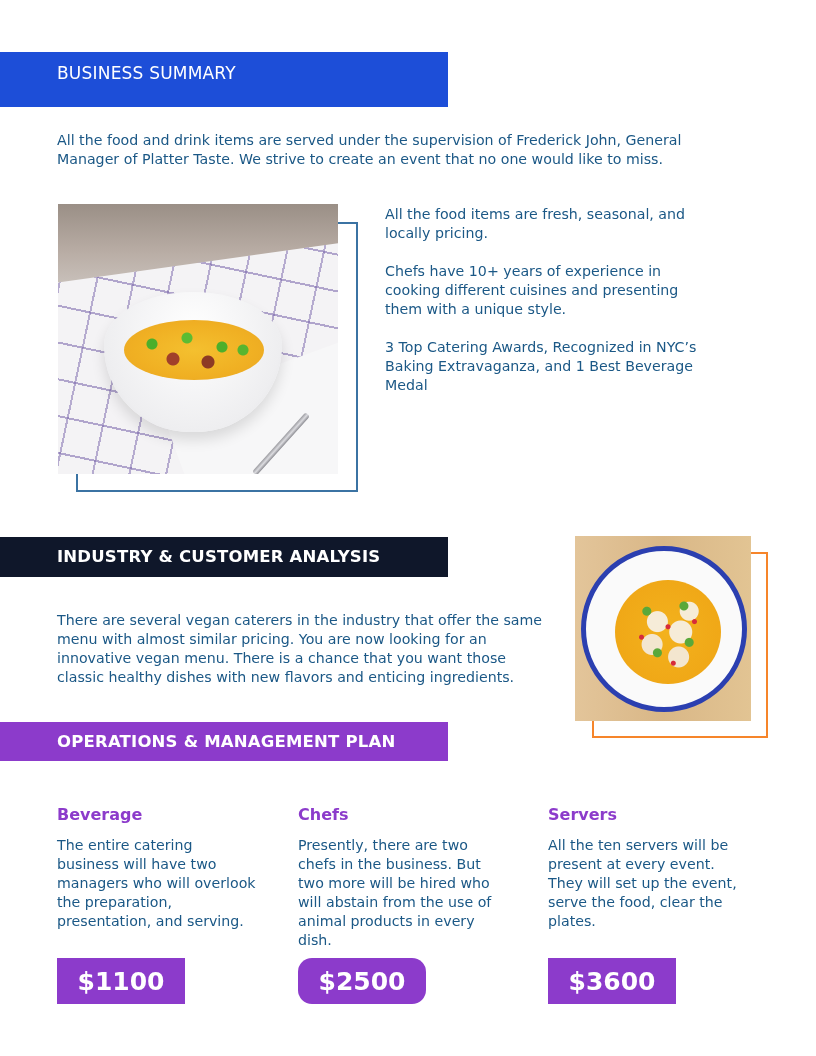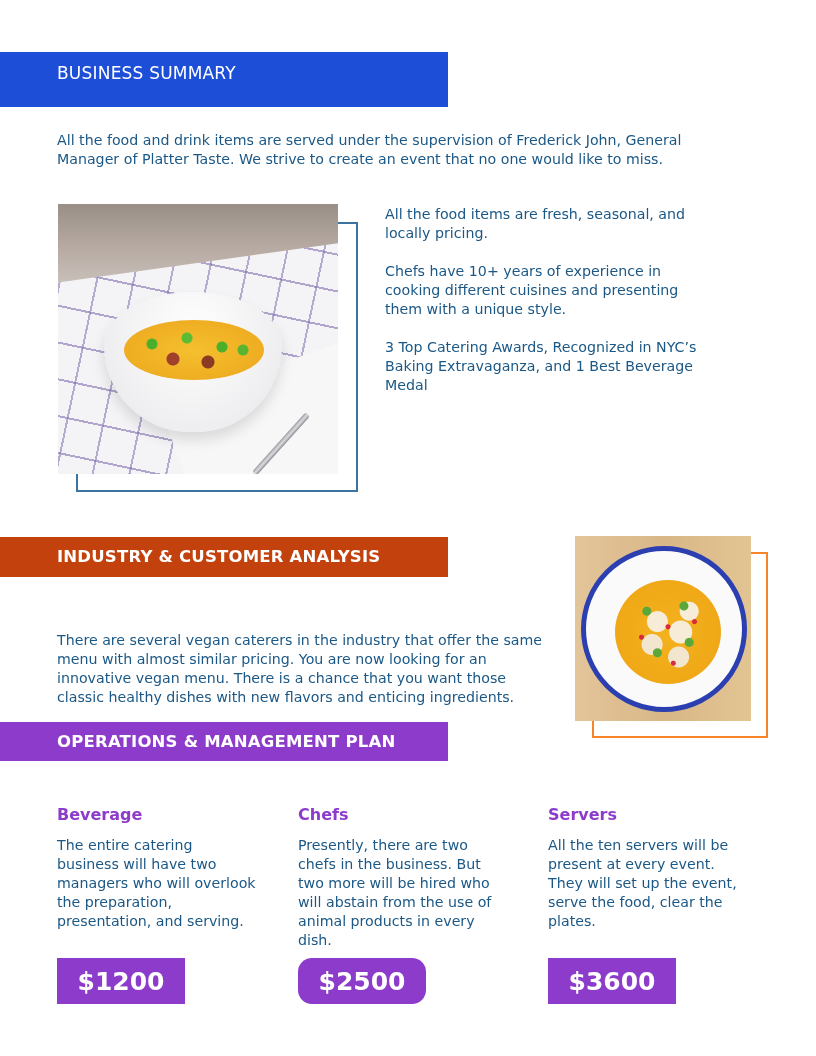--- a/index.html
+++ b/index.html
@@ -3,21 +3,21 @@
   <meta charset="utf-8">
   <style>
     * { box-sizing: border-box; margin: 0; padding: 0; }
     html, body { width: 816px; height: 1056px; background: #ffffff; overflow: hidden; }
     body { position: relative; font-family: "DejaVu Sans", sans-serif; color: #1b5886; }
 
     .bar { position: absolute; left: 0; width: 448px; height: 40px; color: #fff; }
     .bar .bar-text { position: absolute; left: 57px; top: 0; line-height: 40px; white-space: nowrap; }
     .bar-blue { top: 52px; height: 55px; background: #1d4ed8; }
     .bar-blue .bar-text { font-size: 17px; font-weight: normal; letter-spacing: 0.2px; line-height: 42px; }
-    .bar-orange { top: 537px; background: #c2410c; }
+    .bar-orange { top: 537px; background: #0f172a; }
     .bar-purple { top: 722px; height: 39px; background: #8c3bcb; }
     .bar-orange .bar-text, .bar-purple .bar-text { font-size: 16.5px; font-weight: bold; letter-spacing: 0.2px; }
 
     .para { position: absolute; font-size: 14.2px; line-height: 19px; color: #1b5886; }
     .intro { left: 57px; top: 131px; width: 680px; }
 
     .frame { position: absolute; border: 2px solid; }
     .frame-blue { left: 76px; top: 222px; width: 282px; height: 270px; border-color: #3b73a3; }
     .frame-orange { left: 592px; top: 552px; width: 176px; height: 186px; border-color: #f6852a; }
 
@@ -58,21 +58,21 @@
         radial-gradient(circle at 40% 40%, #f6ecd8 0 10px, transparent 11px),
         radial-gradient(circle at 62% 50%, #f6ecd8 0 11px, transparent 12px),
         radial-gradient(circle at 35% 62%, #f3e6cf 0 10px, transparent 11px),
         radial-gradient(circle at 60% 74%, #f3e6cf 0 10px, transparent 11px),
         radial-gradient(circle at 70% 30%, #f6ecd8 0 9px, transparent 10px),
         radial-gradient(circle, #f3b21d 0%, #f0a817 70%, #eab548 100%); }
 
     .bullets { position: absolute; left: 385px; top: 205px; width: 330px; }
     .bullets p { font-size: 14.2px; line-height: 19px; margin-bottom: 19px; color: #1b5886; }
 
-    .industry { left: 57px; top: 631px; width: 500px; }
+    .industry { left: 57px; top: 611px; width: 500px; }
 
     .col { position: absolute; top: 804px; width: 200px; }
     .col-title { font-size: 16px; font-weight: bold; color: #8c3bcb; line-height: 22px; }
     .col-text { font-size: 14.2px; line-height: 19px; margin-top: 10px; color: #1b5886; }
     .price { position: absolute; top: 958px; width: 128px; height: 46px; background: #8c3bcb; color: #fff; font-size: 25px; font-weight: bold; text-align: center; line-height: 48px; }
   </style>
 </head>
 <body>
 
 <div class="bar bar-blue">
@@ -109,21 +109,21 @@
 </div>
 
 <div class="bar bar-purple">
   <span class="bar-text">OPERATIONS &amp; MANAGEMENT PLAN</span>
 </div>
 
 <div class="col" style="left:57px;">
   <div class="col-title">Beverage</div>
   <div class="col-text">The entire catering business will have two managers who will overlook the preparation, presentation, and serving.</div>
 </div>
-<div class="price" style="left:57px;">$1200</div>
+<div class="price" style="left:57px;">$1100</div>
 
 <div class="col" style="left:298px;">
   <div class="col-title">Chefs</div>
   <div class="col-text">Presently, there are two chefs in the business. But two more will be hired who will abstain from the use of animal products in every dish.</div>
 </div>
 <div class="price" style="left:298px;border-radius:14px;">$2500</div>
 
 <div class="col" style="left:548px;">
   <div class="col-title">Servers</div>
   <div class="col-text">All the ten servers will be present at every event. They will set up the event, serve the food, clear the plates.</div>

